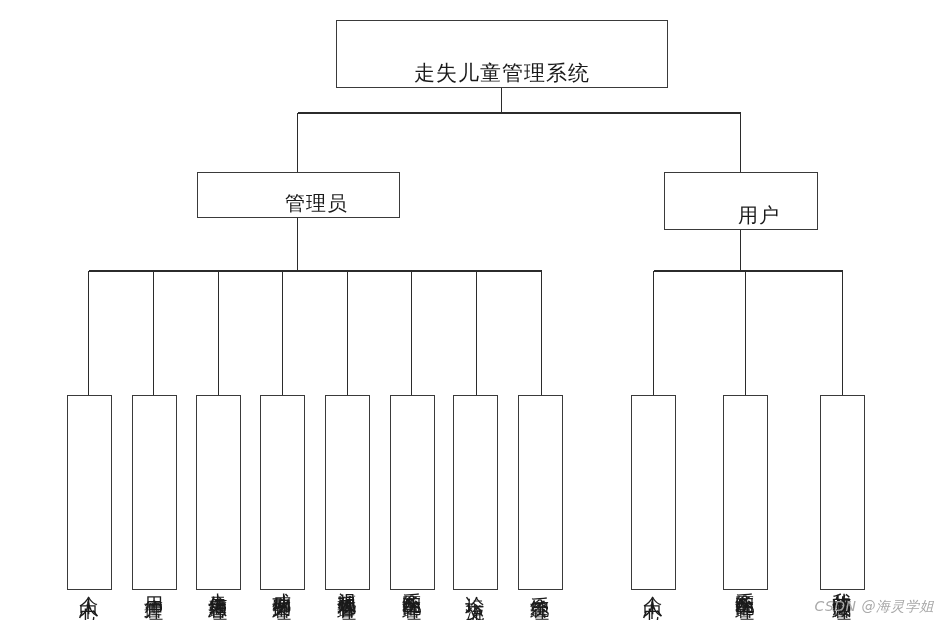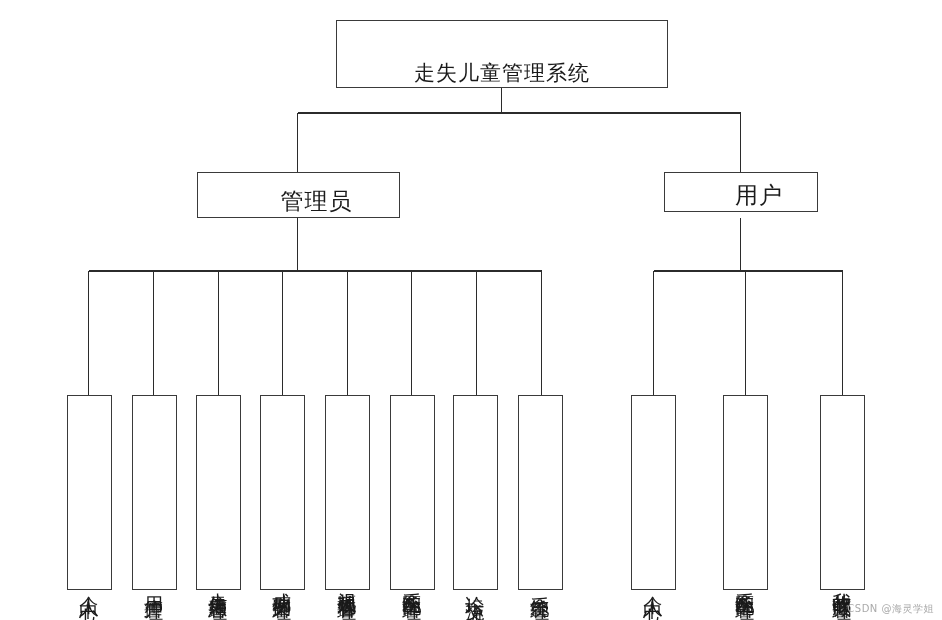--- a/index.html
+++ b/index.html
@@ -35,21 +35,21 @@
     display: flex;
     align-items: flex-end;
     justify-content: center;
     z-index: 2;
   }
   .node-root {
     font-size: 21px;
     letter-spacing: 1px;
   }
   .node-branch {
-    font-size: 23px;
+    font-size: 20px;
     letter-spacing: 1px;
     padding-left: 36px;
   }
   .node-leaf {
     font-size: 19px;
   }
   .leaf-label {
     writing-mode: vertical-rl;
     text-orientation: upright;
     line-height: 1.08;
@@ -58,25 +58,26 @@
     display: block;
   }
   .label {
     white-space: nowrap;
     display: block;
   }
   .watermark {
     position: absolute;
     right: 8px;
     bottom: 4px;
-    font-size: 10px;
+    font-size: 14px;
     color: #a9a9a9;
     letter-spacing: 0.5px;
     white-space: nowrap;
     z-index: 3;
+    font-style: italic;
   }
 </style>
 </head>
 <body>
 
 <div id="canvas">
 
   <svg id="connectors" viewBox="0 0 942 620" width="942" height="620" xmlns="http://www.w3.org/2000/svg">
     <g stroke="#2b2b2b" stroke-width="1.6" fill="none" shape-rendering="crispEdges">
 
@@ -105,21 +106,21 @@
   </svg>
 
   <div class="node node-root" style="left:336px; top:20px; width:332px; height:68px;">
     <span class="label">走失儿童管理系统</span>
   </div>
 
   <div class="node node-branch" style="left:197px; top:172px; width:203px; height:46px;">
     <span class="label">管理员</span>
   </div>
 
-  <div class="node node-branch" style="left:664px; top:172px; width:154px; height:40px;">
+  <div class="node node-branch" style="left:664px; top:172px; width:154px; height:58px;">
     <span class="label">用户</span>
   </div>
 
   <div class="node node-leaf" style="left:67px; top:395px; width:45px; height:195px;">
     <span class="leaf-label">个人中心</span>
   </div>
   <div class="node node-leaf" style="left:132px; top:395px; width:45px; height:195px;">
     <span class="leaf-label">用户管理</span>
   </div>
   <div class="node node-leaf" style="left:196px; top:395px; width:45px; height:195px;">

